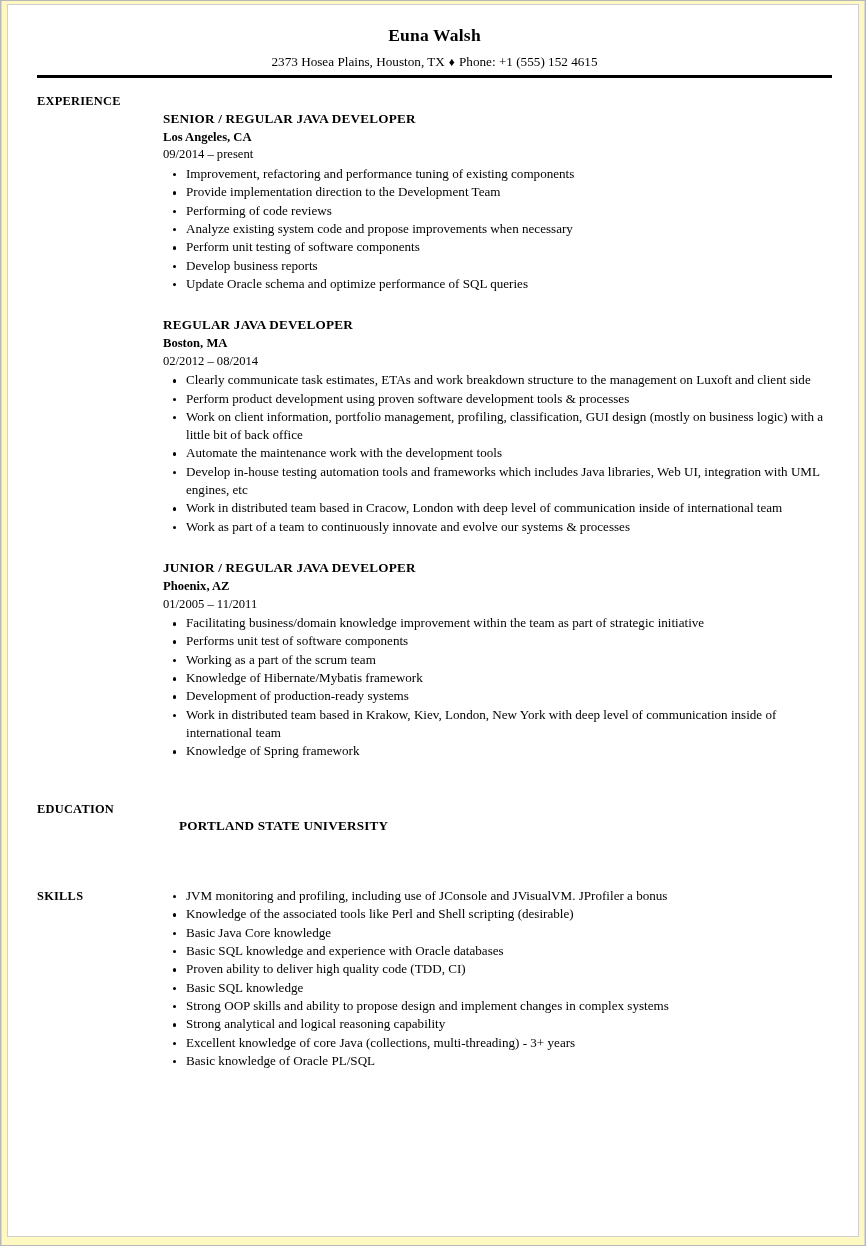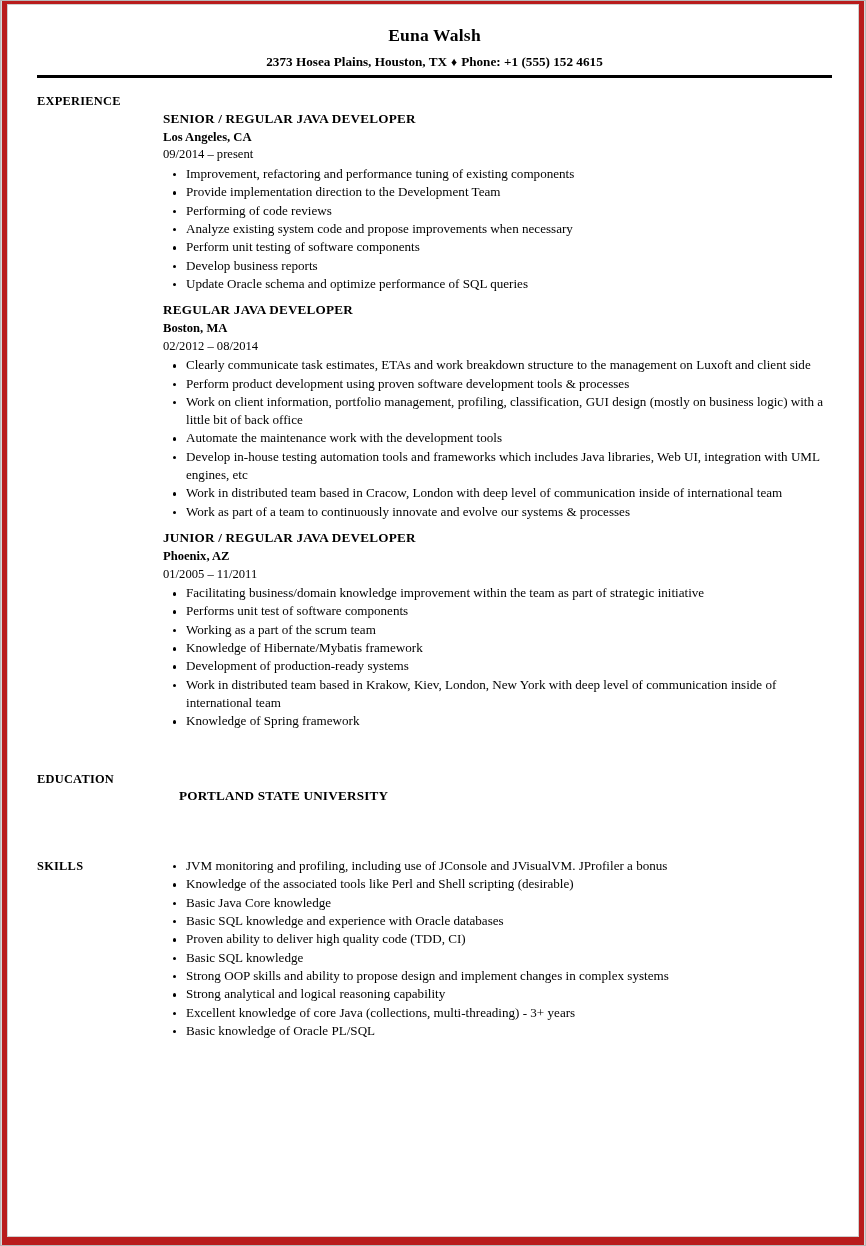--- a/index.html
+++ b/index.html
@@ -10,21 +10,21 @@
   }
   body {
     font-family: "Liberation Serif", "DejaVu Serif", serif;
     color: #000000;
   }
   .page {
     position: relative;
     width: 866px;
     height: 1246px;
     box-sizing: border-box;
-    background: #b91c1c;
+    background: #fef9c3;
     border: 1px solid #b8b8b8;
     box-shadow: inset 1px 0 0 #d8d8d8, inset -1px 0 0 #d8d8d8;
     overflow: hidden;
     padding-left: 12px;
   }
   .sheet {
     position: absolute;
     left: 6px;
     top: 3px;
     right: 6px;
@@ -44,21 +44,21 @@
   .hdr-name {
     text-align: center;
     font-weight: bold;
     font-size: 17.5px;
     letter-spacing: 0.2px;
     line-height: 1.2;
     margin: 0 0 8px 0;
   }
   .hdr-contact {
     text-align: center;
-    font-weight: bold;
+    font-weight: normal;
     font-size: 13.2px;
     line-height: 1.2;
     margin: 0 0 5px 0;
   }
   .hdr-contact .sep {
     margin: 0 4px;
     font-size: 12px;
   }
   .hdr-rule {
     height: 0;
@@ -80,21 +80,21 @@
     line-height: 1.55;
     padding-top: 0px;
   }
   .sec-body {
     flex: 1 1 auto;
     min-width: 0;
   }
 
   
   .job { margin-bottom: 0; margin-top: 17px; }
-  .job + .job { margin-top: 7px; font-family: Liberation Serif, serif; }
+  .job + .job { margin-top: 22px; font-family: Liberation Serif, serif; }
   .job-title {
     font-weight: bold;
     font-size: 13.2px;
     letter-spacing: 0.2px;
     line-height: 1.45;
     margin: 0;
   }
   .job-location {
     font-weight: bold;
     font-size: 12.6px;

